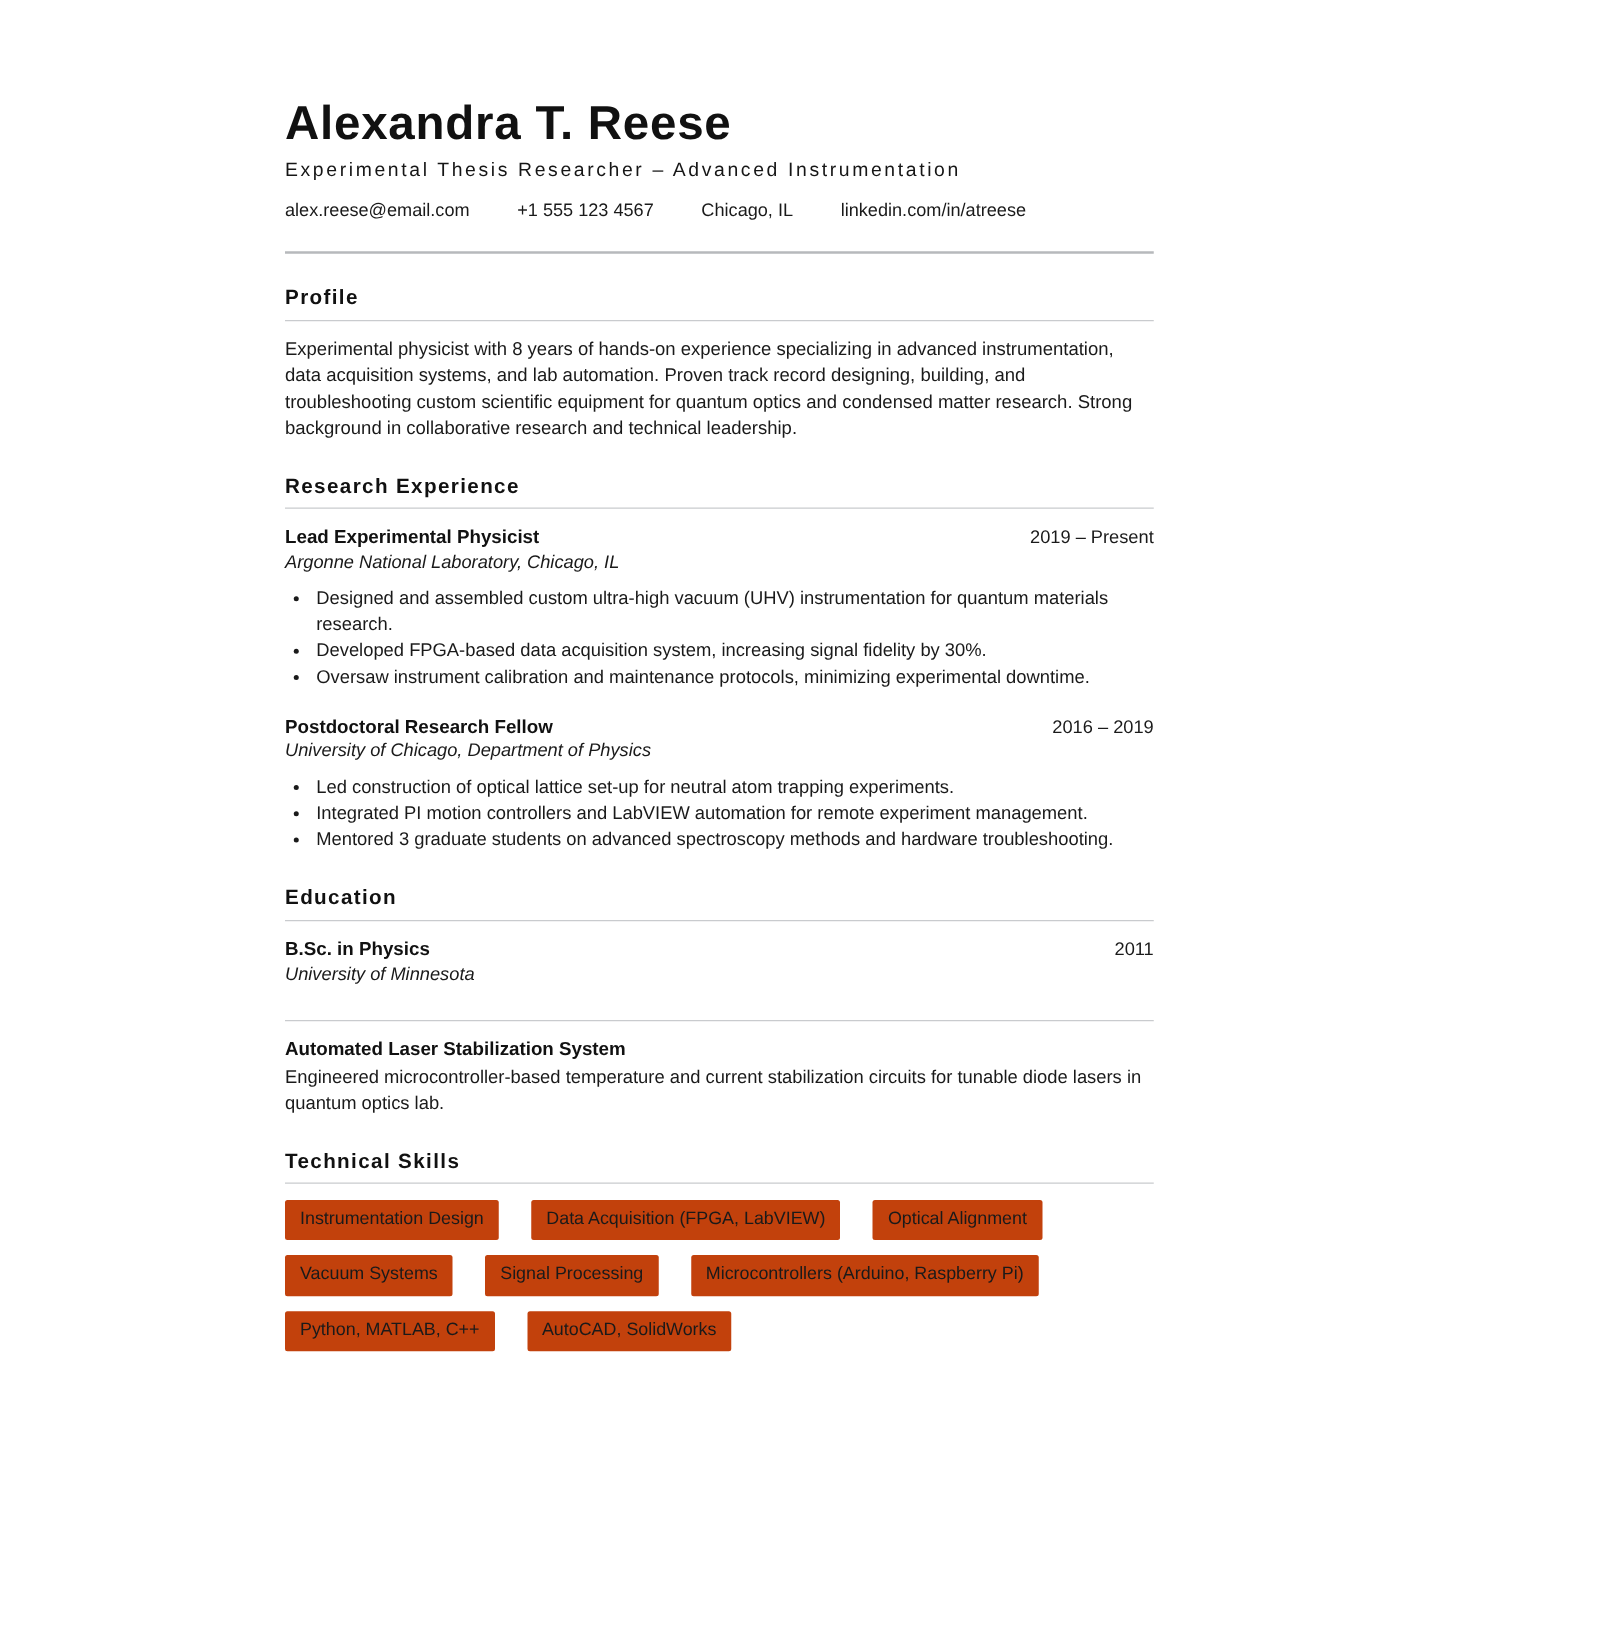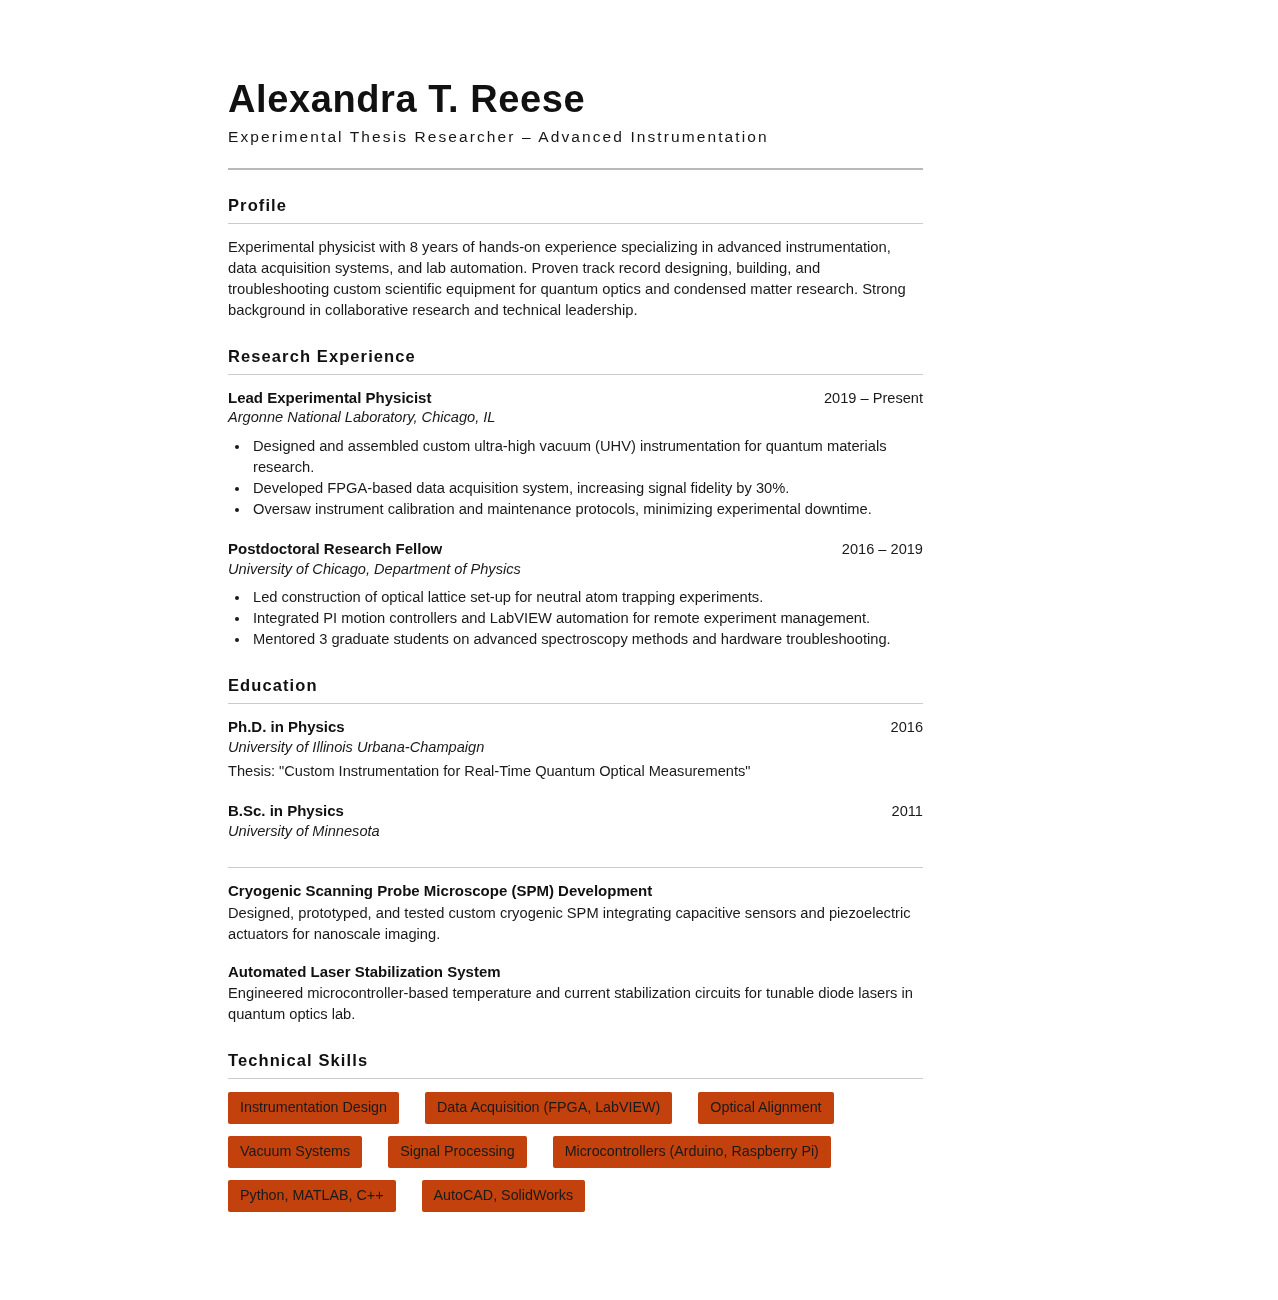--- a/index.html
+++ b/index.html
@@ -164,20 +164,29 @@
   }
 </style>
 </head>
 <body>
 
 <div class="page">
 
   <header>
     <h1 class="resume-name">Alexandra T. Reese</h1>
     <div class="resume-tagline">Experimental Thesis Researcher – Advanced Instrumentation</div>
+    <div class="contact-line">
+      <span class="contact-item">alex.reese@email.com</span>
+      <span class="contact-gap"></span>
+      <span class="contact-item">+1 555 123 4567</span>
+      <span class="contact-gap"></span>
+      <span class="contact-item">Chicago, IL</span>
+      <span class="contact-gap"></span>
+      <span class="contact-item">linkedin.com/in/atreese</span>
+    </div>
     <hr class="header-rule">
   </header>
 
   <section class="section">
     <h2 class="section-title">Profile</h2>
     <hr class="section-rule">
     <p class="profile-text">Experimental physicist with 8 years of hands-on experience specializing in advanced instrumentation, data acquisition systems, and lab automation. Proven track record designing, building, and troubleshooting custom scientific equipment for quantum optics and condensed matter research. Strong background in collaborative research and technical leadership.</p>
   </section>
 
   <section class="section">
@@ -208,45 +217,33 @@
         <li>Integrated PI motion controllers and LabVIEW automation for remote experiment management.</li>
         <li>Mentored 3 graduate students on advanced spectroscopy methods and hardware troubleshooting.</li>
       </ul>
     </div>
   </section>
 
   <section class="section">
     <h2 class="section-title">Education</h2>
     <hr class="section-rule">
 
-    <div class="entry">
-      <div class="entry-head">
-        <div class="entry-title">Ph.D. in Physics</div>
-        <div class="entry-date">2016</div>
-      </div>
-      <div class="entry-sub">University of Illinois Urbana-Champaign</div>
-      <div class="entry-note">Thesis: "Custom Instrumentation for Real-Time Quantum Optical Measurements"</div>
-    </div>
 
     <div class="entry">
       <div class="entry-head">
         <div class="entry-title">B.Sc. in Physics</div>
         <div class="entry-date">2011</div>
       </div>
       <div class="entry-sub">University of Minnesota</div>
     </div>
   </section>
 
   <section class="section">
     <hr class="section-rule">
 
-    <div class="project">
-      <div class="project-title">Cryogenic Scanning Probe Microscope (SPM) Development</div>
-      <div class="project-desc">Designed, prototyped, and tested custom cryogenic SPM integrating capacitive sensors and piezoelectric actuators for nanoscale imaging.</div>
-    </div>
 
     <div class="project">
       <div class="project-title">Automated Laser Stabilization System</div>
       <div class="project-desc">Engineered microcontroller-based temperature and current stabilization circuits for tunable diode lasers in quantum optics lab.</div>
     </div>
   </section>
 
   <section class="section">
     <h2 class="section-title">Technical Skills</h2>
     <hr class="section-rule">

